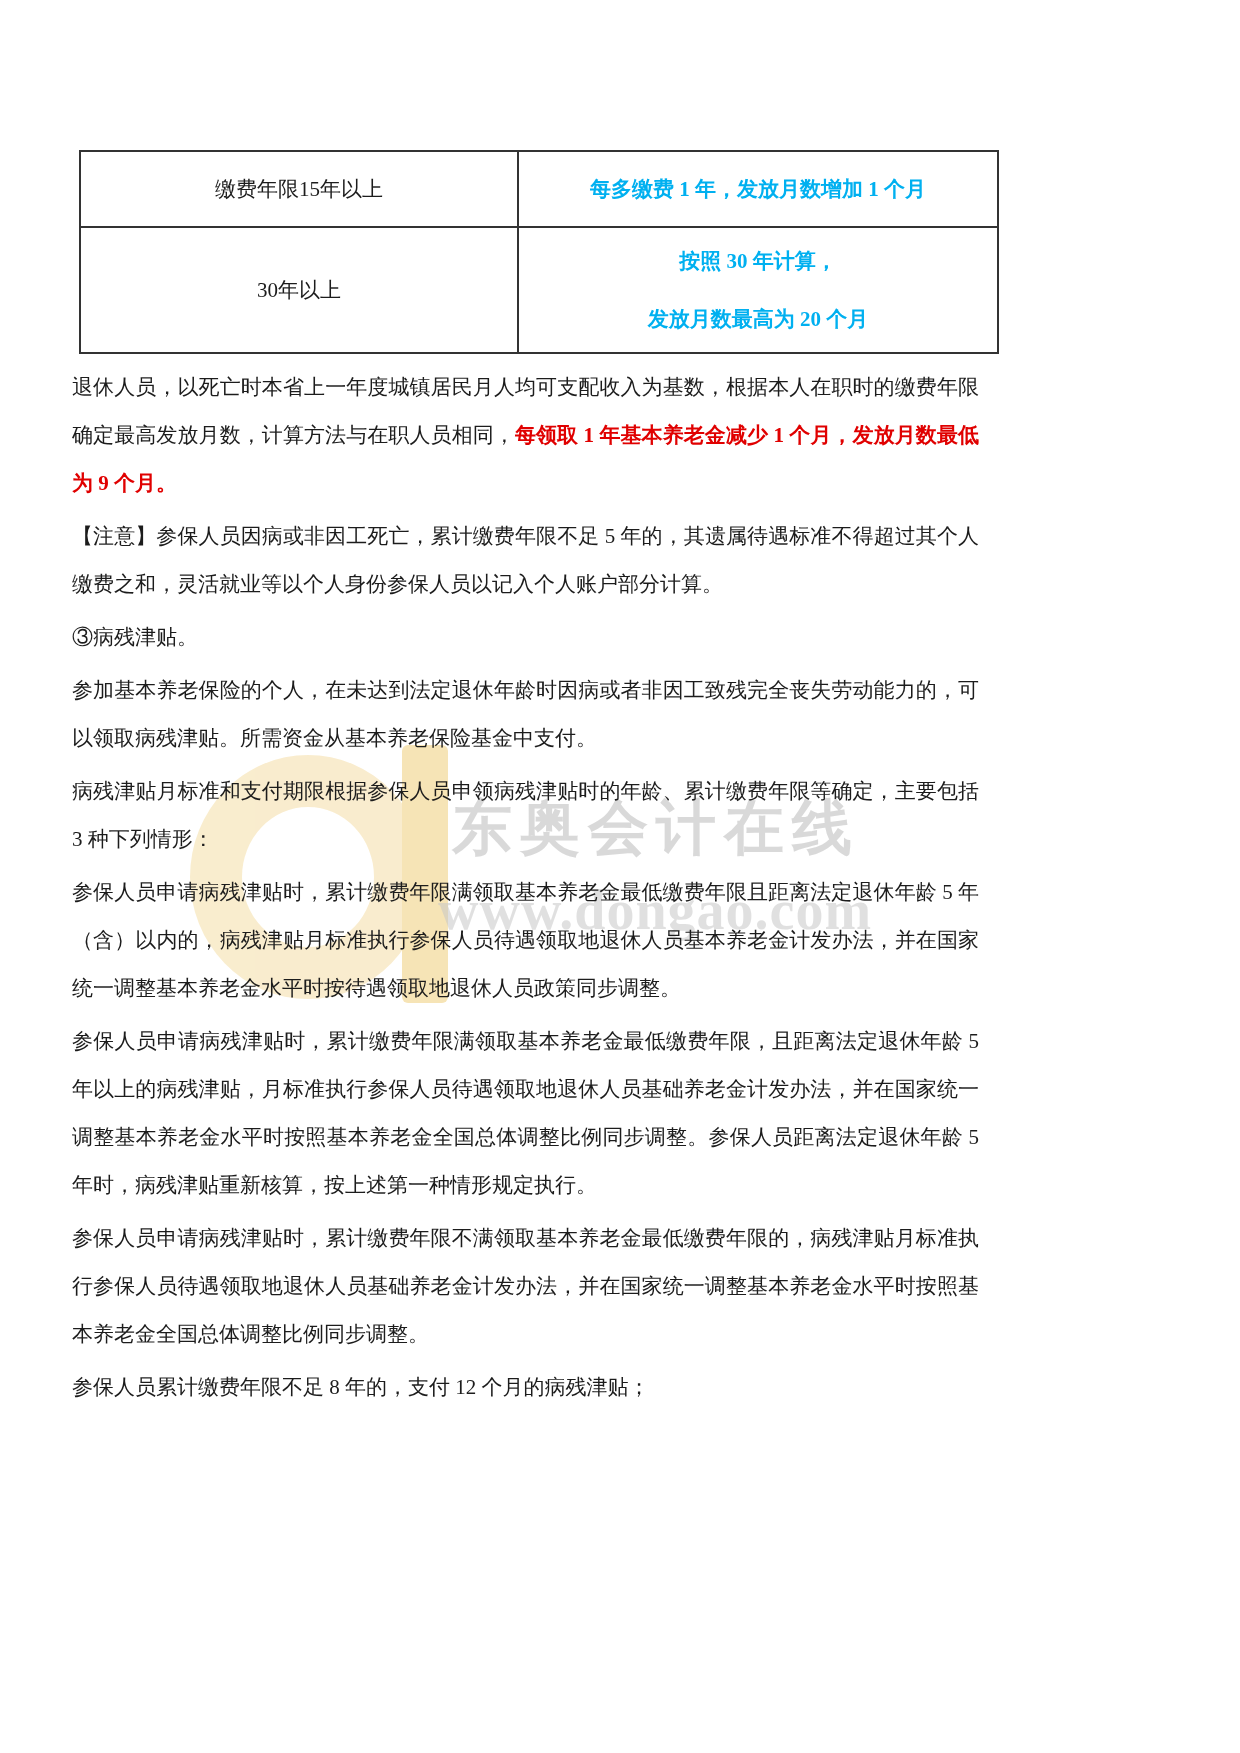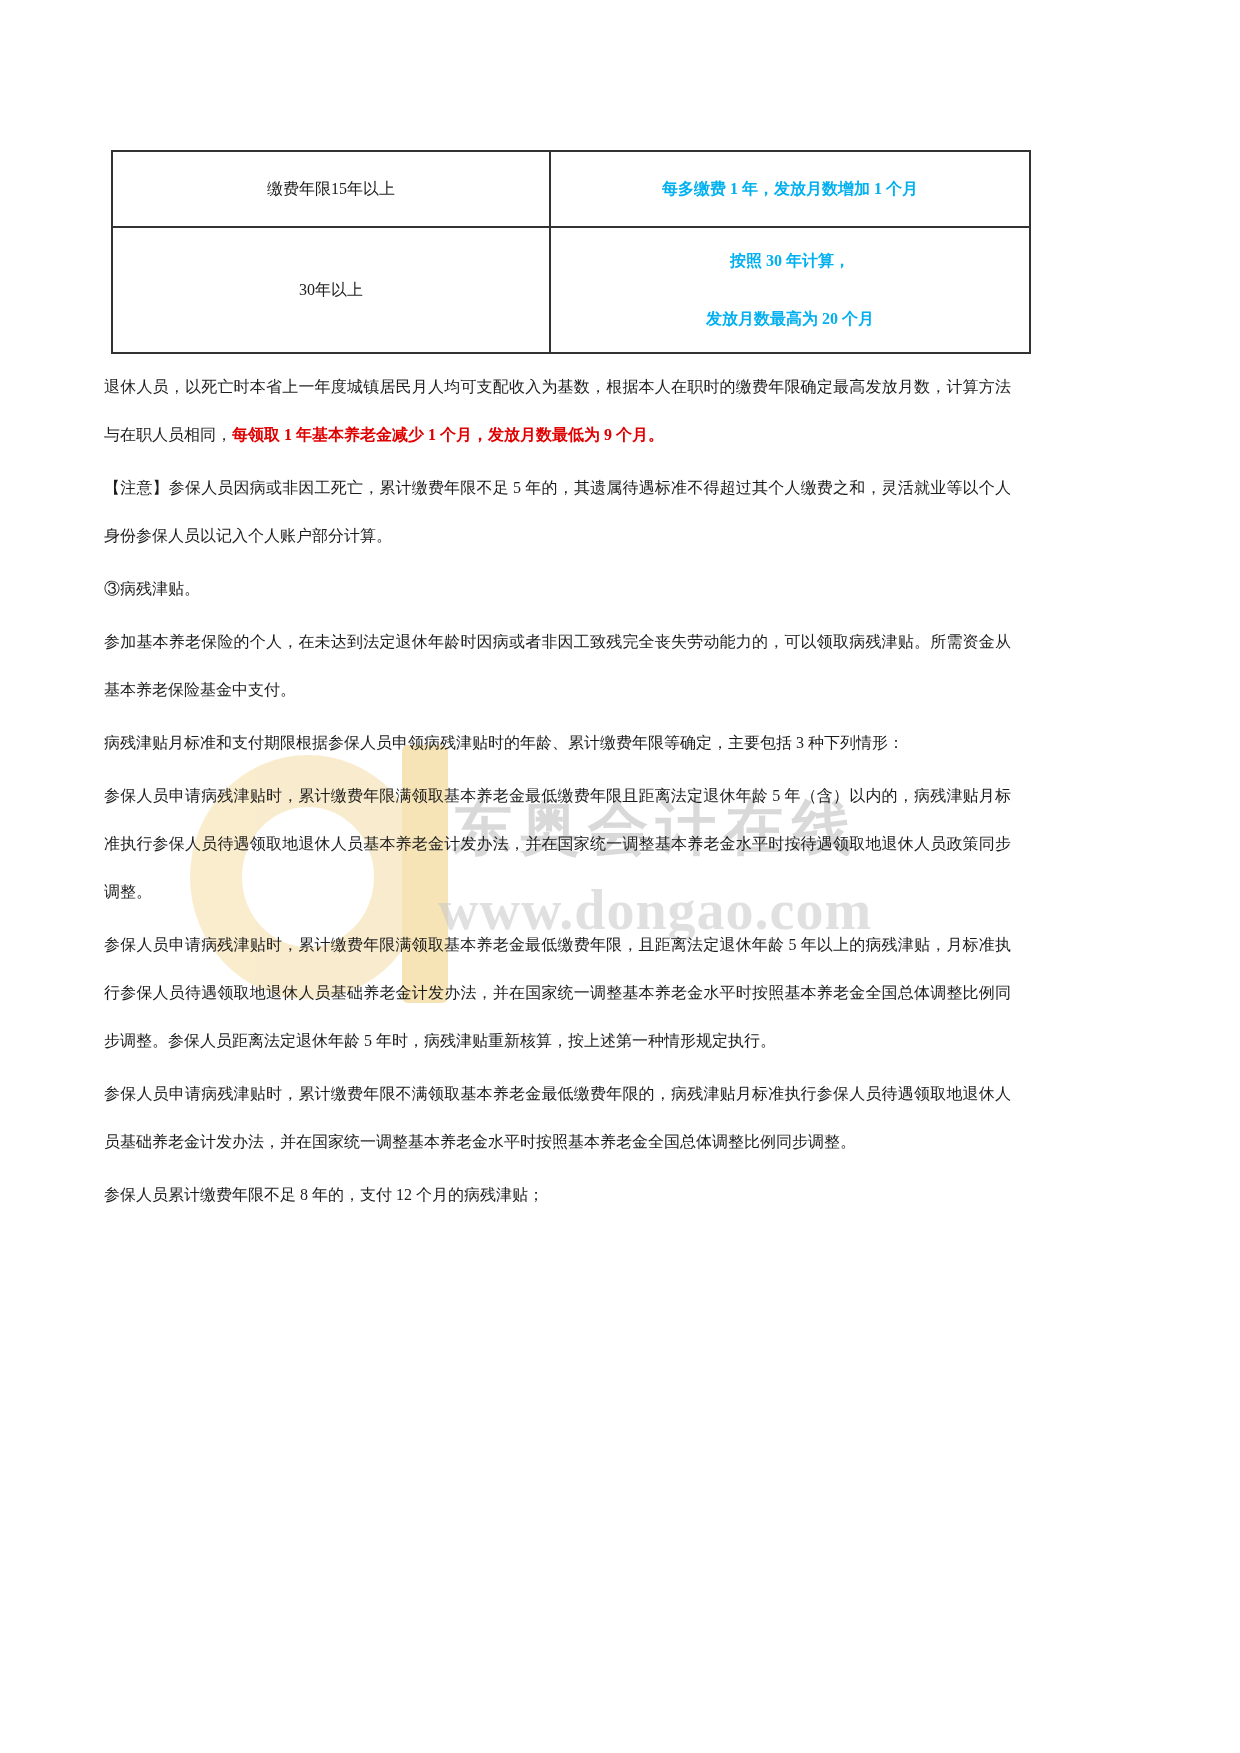--- a/index.html
+++ b/index.html
@@ -31,23 +31,23 @@
   }
   .wm-url{
     position:absolute;left:438px;top:878px;
     font-family:Liberation Serif, serif;
     font-size:56px;font-weight:700;letter-spacing:1px;white-space:nowrap;
     color:var(--watermark-gray,#C8C8C8);opacity:.55;
   }
   
   .content{
     position:relative;z-index:1;
-    padding:150px 165px 0 104px;
+    padding:150px 165px 0 72px;
     color:var(--text,#1C1C1C);
-    font-size:16px;
+    font-size:21px;
   }
   table.benefit{
     border-collapse:collapse;
     width:890px;
     margin-left:7px;
     table-layout:fixed;
   }
   table.benefit td{
     border:2px solid var(--table-border,#333333);
     text-align:center;vertical-align:middle;

